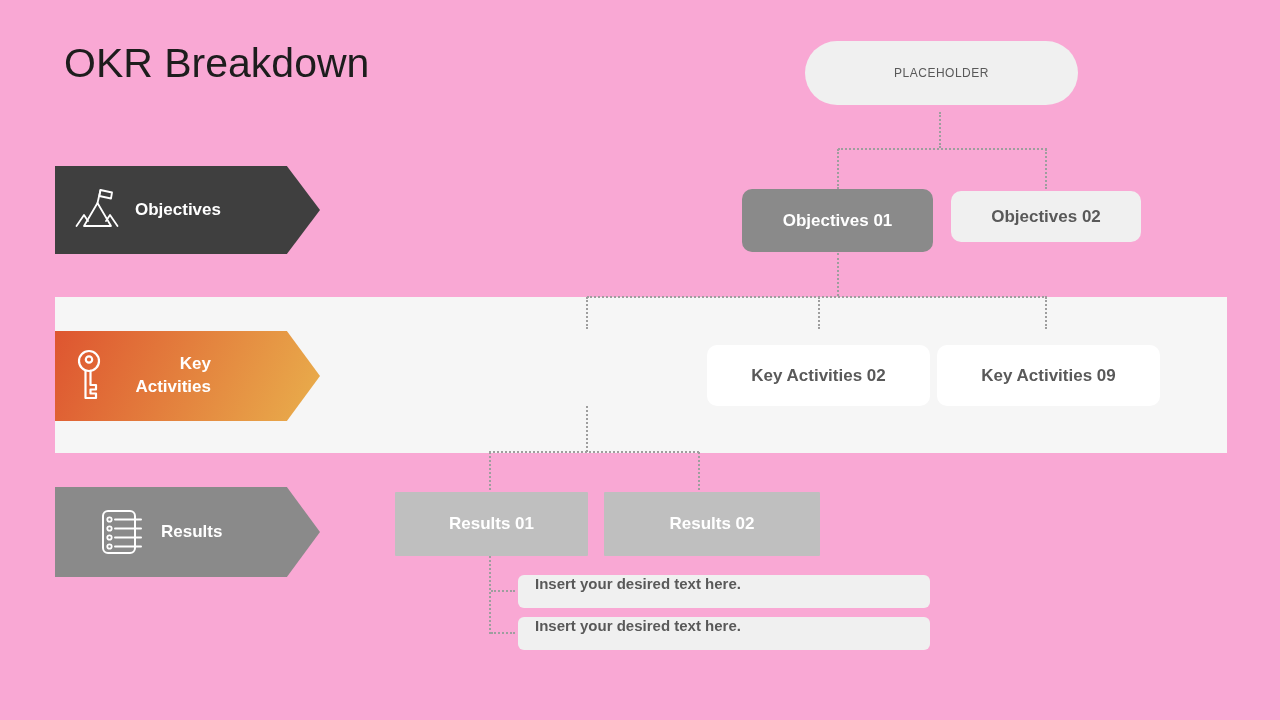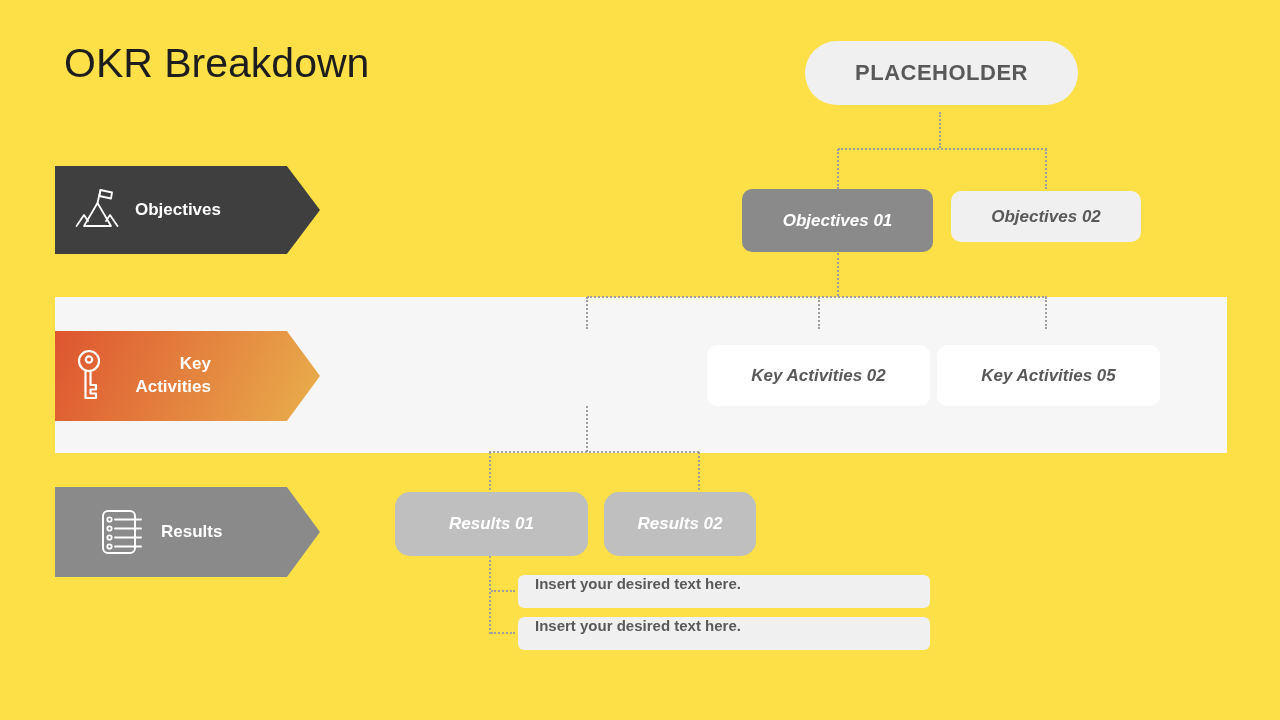--- a/index.html
+++ b/index.html
@@ -11,45 +11,45 @@
     --band:#f6f6f6;
     --note-bg:#f0f0f0;
     --muted-text:#595959;
     --dotted-line:#9e9e9e;
     --orange-start:#de5530;
     --orange-end:#e9af4c;
   }
   *{margin:0;padding:0;box-sizing:border-box;}
   html,body{background:#fff;}
   body{font-family:"Liberation Sans", sans-serif;}
-  .slide{position:relative;width:1280px;height:720px;background:#fde047;overflow:hidden;}
+  .slide{position:relative;width:1280px;height:720px;background:#f9a8d4;overflow:hidden;}
 
   .title{position:absolute;left:64px;top:40px;font-size:41px;font-weight:400;color:var(--title-text);letter-spacing:0;}
 
   .band{position:absolute;left:55px;top:297px;width:1172px;height:156px;background:var(--band);}
 
   .pill{position:absolute;left:805px;top:41px;width:273px;height:64px;background:var(--light-node);
         border-radius:32px;display:flex;align-items:center;justify-content:center;}
-  .pill span{font-size:22px;font-weight:700;letter-spacing:.5px;color:var(--muted-text);}
+  .pill span{font-size:12px;font-weight:400;letter-spacing:.5px;color:var(--muted-text);}
 
   .arrow{position:absolute;left:55px;width:265px;display:flex;align-items:center;gap:13px;padding-left:17px;
          clip-path:polygon(0 0, 87.5% 0, 100% 50%, 87.5% 100%, 0 100%);text-align:right;}
   .arrow-objectives{top:166px;height:88px;background:var(--dark-arrow);}
   .arrow-key{top:331px;height:90px;background:linear-gradient(115deg,var(--orange-start) 0%,var(--orange-end) 100%);}
   .arrow-results{top:487px;height:90px;background:var(--mid-gray);padding-left:41px;}
   .arrow .lbl{font-size:17px;font-weight:700;color:#ffffff;line-height:1.35;}
   .arrow-key .lbl{width:92px;}
   .icon{flex:0 0 auto;display:flex;}
 
   .node{position:absolute;display:flex;align-items:center;justify-content:center;
-        font-size:17px;font-weight:700;border-radius:10px;font-style:italic;}
+        font-size:17px;font-weight:700;border-radius:10px;}
   .node-dark{background:var(--mid-gray);color:#ffffff;}
   .node-light{background:var(--light-node);color:var(--muted-text);}
   .node-white{background:#ffffff;color:var(--muted-text);}
-  .node-result{background:var(--results-node);color:#ffffff;border-radius:15px;}
+  .node-result{background:var(--results-node);color:#ffffff;border-radius:1px;}
 
   .note{position:absolute;left:518px;width:412px;height:33px;background:var(--note-bg);border-radius:6px;
         display:flex;align-items:flex-start;padding-left:17px;font-size:15px;font-weight:700;color:var(--muted-text);}
 
   .vline{position:absolute;width:0;border-left:2px dotted var(--dotted-line);}
   .hline{position:absolute;height:0;border-top:2px dotted var(--dotted-line);}
 </style>
 </head>
 <body>
 
@@ -119,32 +119,32 @@
   <div class="vline" style="left:837px;top:253px;height:43px;"></div>
   <div class="hline" style="left:587px;top:296px;width:460px;"></div>
   <div class="vline" style="left:586px;top:297px;height:32px;"></div>
   <div class="vline" style="left:818px;top:297px;height:32px;"></div>
   <div class="vline" style="left:1045px;top:297px;height:32px;"></div>
 
   <div class="node node-white" style="left:707px;top:345px;width:223px;height:61px;">
     <span>Key Activities 02</span>
   </div>
   <div class="node node-white" style="left:937px;top:345px;width:223px;height:61px;">
-    <span>Key Activities 05</span>
+    <span>Key Activities 09</span>
   </div>
 
   <div class="vline" style="left:586px;top:406px;height:46px;"></div>
   <div class="hline" style="left:489px;top:451px;width:210px;"></div>
   <div class="vline" style="left:489px;top:452px;height:38px;"></div>
   <div class="vline" style="left:698px;top:452px;height:38px;"></div>
 
   <div class="node node-result" style="left:395px;top:492px;width:193px;height:64px;">
     <span>Results 01</span>
   </div>
-  <div class="node node-result" style="left:604px;top:492px;width:152px;height:64px;">
+  <div class="node node-result" style="left:604px;top:492px;width:216px;height:64px;">
     <span>Results 02</span>
   </div>
 
   <div class="vline" style="left:489px;top:556px;height:78px;"></div>
   <div class="hline" style="left:491px;top:590px;width:24px;"></div>
   <div class="hline" style="left:491px;top:632px;width:24px;"></div>
 
   <div class="note" style="top:575px;">
     <span>Insert your desired text here.</span>
   </div>

